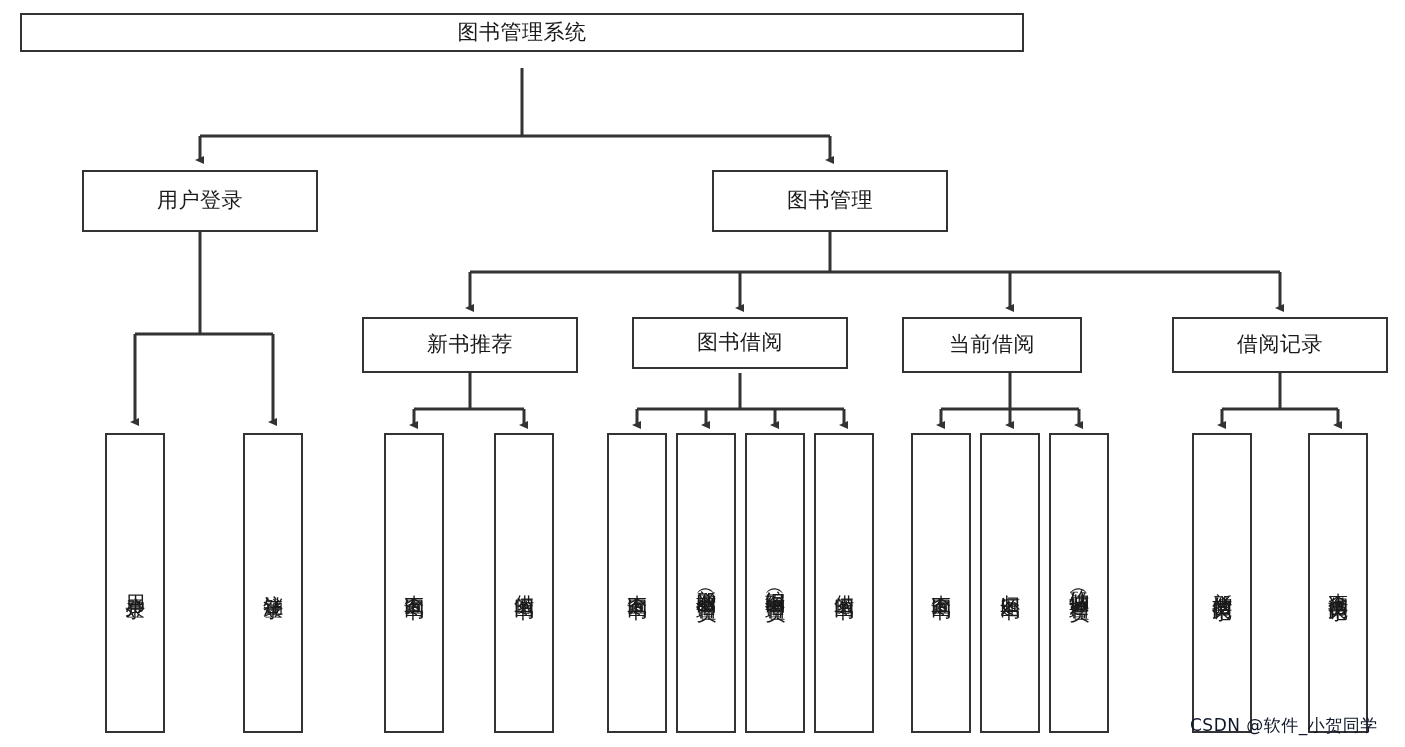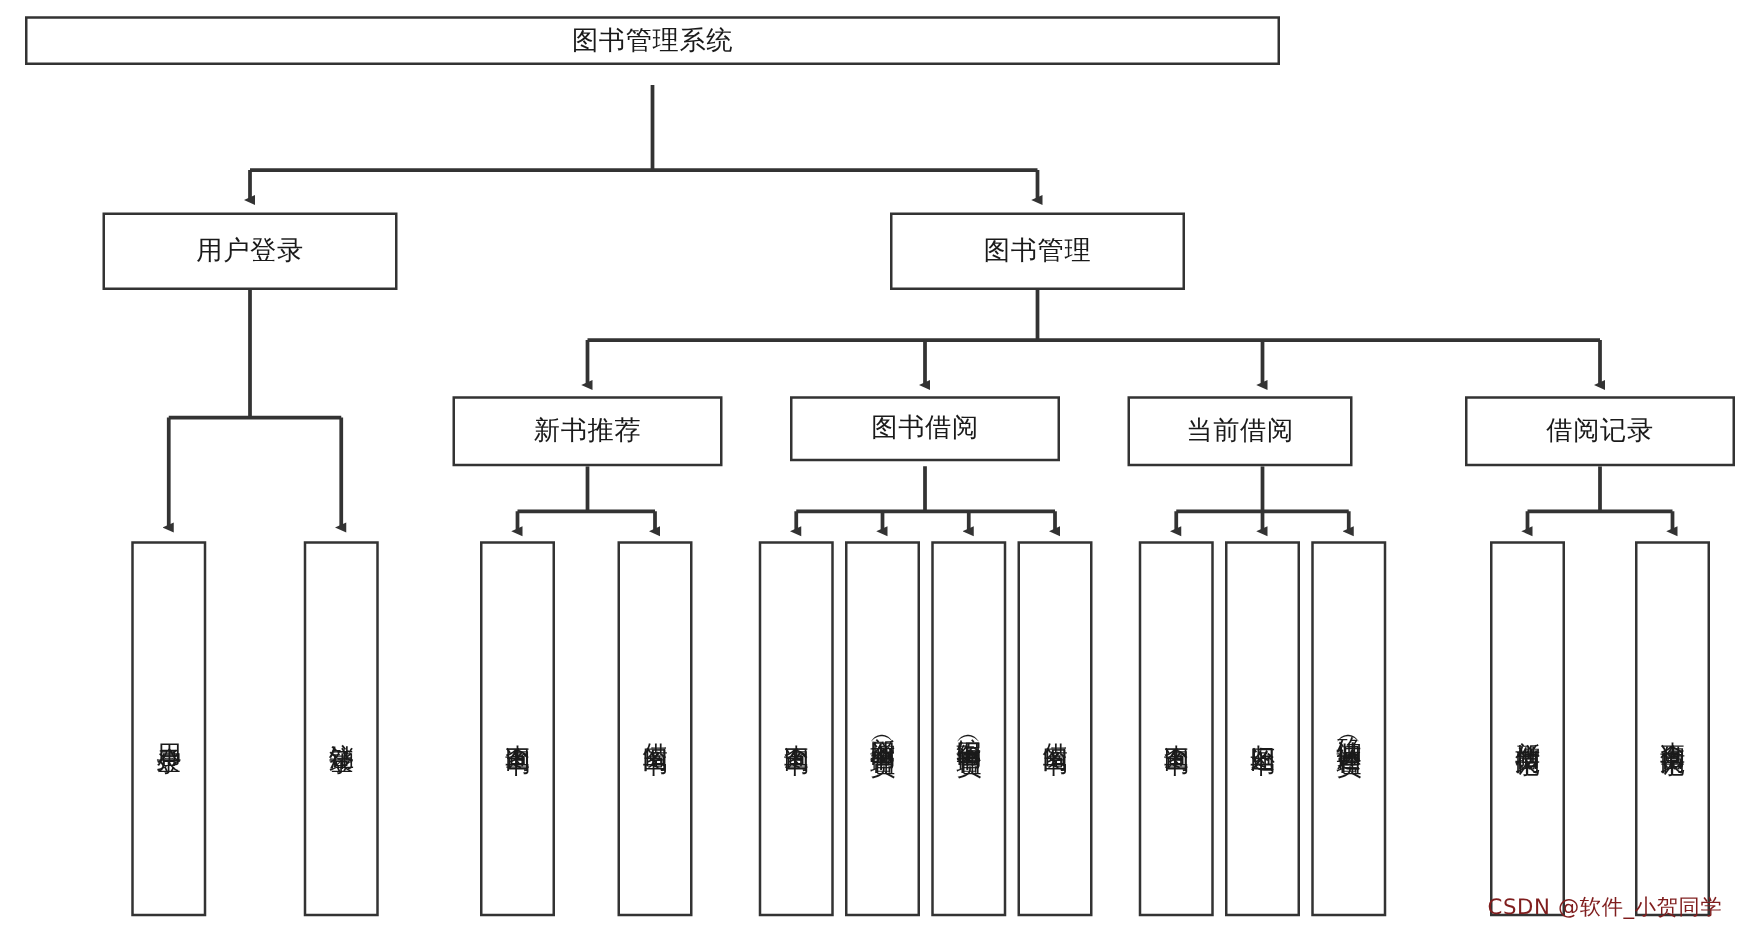--- a/index.html
+++ b/index.html
@@ -45,21 +45,21 @@
     line-height: 1.28;
     writing-mode: vertical-rl;
     text-orientation: upright;
     letter-spacing: 2px;
     white-space: nowrap;
     text-align: center;
   }
   .watermark {
     position: absolute;
     font-size: 17px;
-    color: #7f1d1d;
+    color: #0f172a;
     white-space: nowrap;
     letter-spacing: 0.5px;
   }
 </style>
 </head>
 <body>
 
 <div id="canvas">
 
   <svg class="diagram" viewBox="0 0 1405 747" xmlns="http://www.w3.org/2000/svg">

